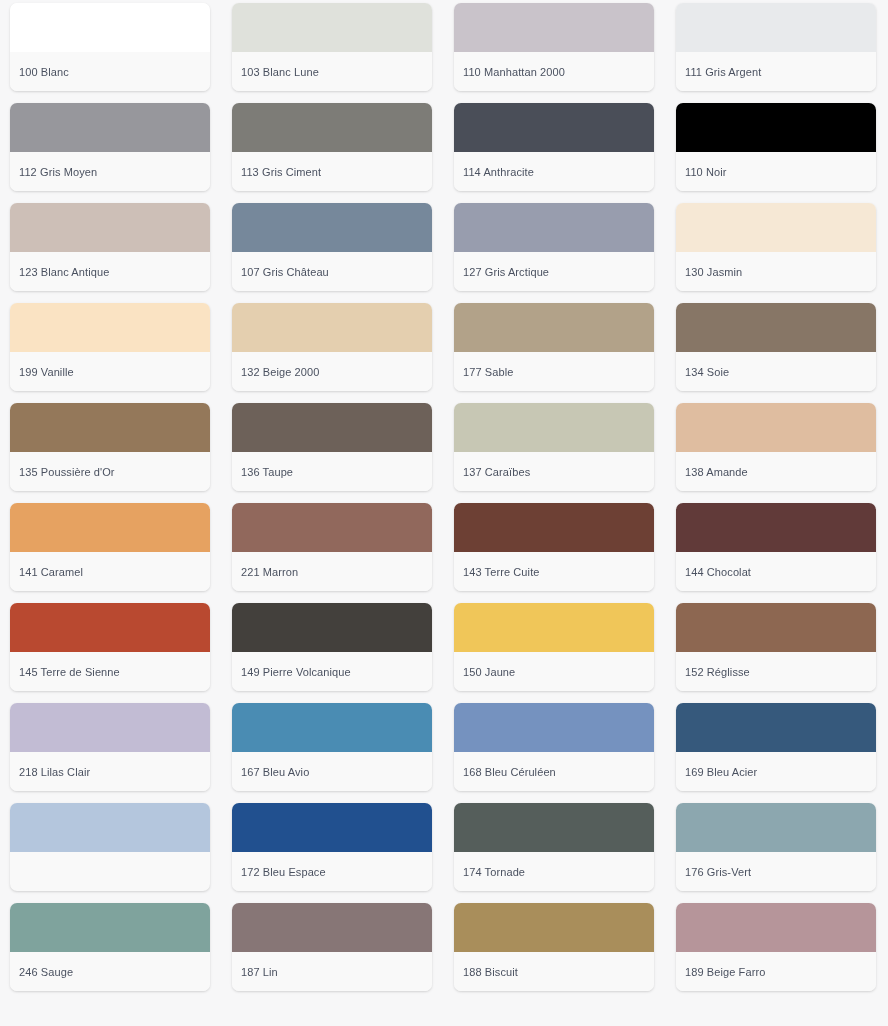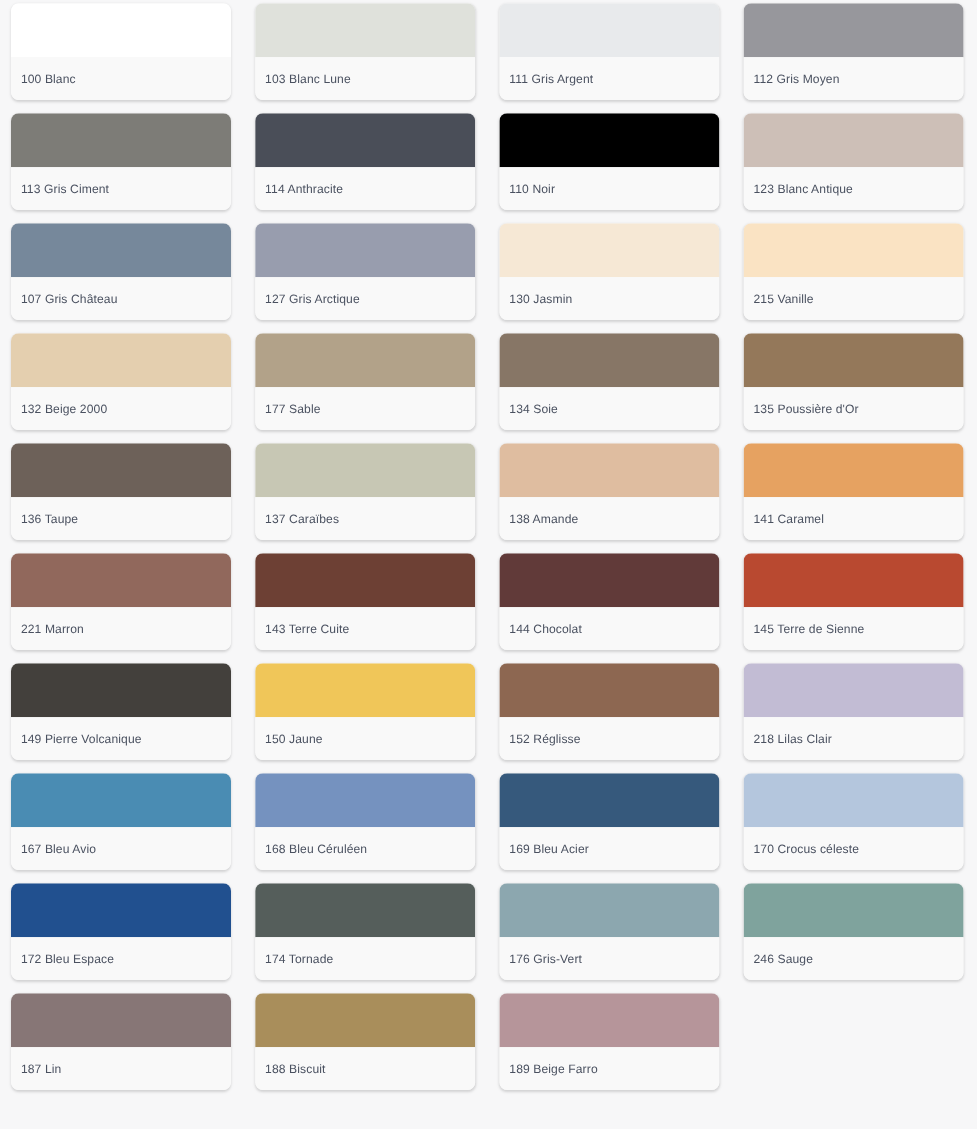--- a/index.html
+++ b/index.html
@@ -63,20 +63,26 @@
         <span class="swatch-label">100 Blanc</span>
       </div>
     </div>
     <div class="swatch-card">
       <div class="swatch-color" style="background-color: rgb(223, 225, 219);"></div>
       <div class="swatch-label-area">
         <span class="swatch-label">103 Blanc Lune</span>
       </div>
     </div>
     <div class="swatch-card">
+      <div class="swatch-color" style="background-color: rgb(201, 195, 202);"></div>
+      <div class="swatch-label-area">
+        <span class="swatch-label">110 Manhattan 2000</span>
+      </div>
+    </div>
+    <div class="swatch-card">
       <div class="swatch-color" style="background-color: rgb(232, 234, 236);"></div>
       <div class="swatch-label-area">
         <span class="swatch-label">111 Gris Argent</span>
       </div>
     </div>
     <div class="swatch-card">
       <div class="swatch-color" style="background-color: rgb(151, 151, 156);"></div>
       <div class="swatch-label-area">
         <span class="swatch-label">112 Gris Moyen</span>
       </div>
@@ -119,21 +125,21 @@
     </div>
     <div class="swatch-card">
       <div class="swatch-color" style="background-color: rgb(246, 232, 213);"></div>
       <div class="swatch-label-area">
         <span class="swatch-label">130 Jasmin</span>
       </div>
     </div>
     <div class="swatch-card">
       <div class="swatch-color" style="background-color: rgb(250, 227, 195);"></div>
       <div class="swatch-label-area">
-        <span class="swatch-label">215 Vanille</span>
+        <span class="swatch-label">199 Vanille</span>
       </div>
     </div>
     <div class="swatch-card">
       <div class="swatch-color" style="background-color: rgb(228, 207, 175);"></div>
       <div class="swatch-label-area">
         <span class="swatch-label">132 Beige 2000</span>
       </div>
     </div>
     <div class="swatch-card">
       <div class="swatch-color" style="background-color: rgb(178, 162, 137);"></div>
@@ -238,23 +244,20 @@
       </div>
     </div>
     <div class="swatch-card">
       <div class="swatch-color" style="background-color: rgb(54, 89, 124);"></div>
       <div class="swatch-label-area">
         <span class="swatch-label">169 Bleu Acier</span>
       </div>
     </div>
     <div class="swatch-card">
       <div class="swatch-color" style="background-color: rgb(180, 198, 221);"></div>
-      <div class="swatch-label-area">
-        <span class="swatch-label">170 Crocus céleste</span>
-      </div>
     </div>
     <div class="swatch-card">
       <div class="swatch-color" style="background-color: rgb(33, 80, 143);"></div>
       <div class="swatch-label-area">
         <span class="swatch-label">172 Bleu Espace</span>
       </div>
     </div>
     <div class="swatch-card">
       <div class="swatch-color" style="background-color: rgb(85, 94, 91);"></div>
       <div class="swatch-label-area">

